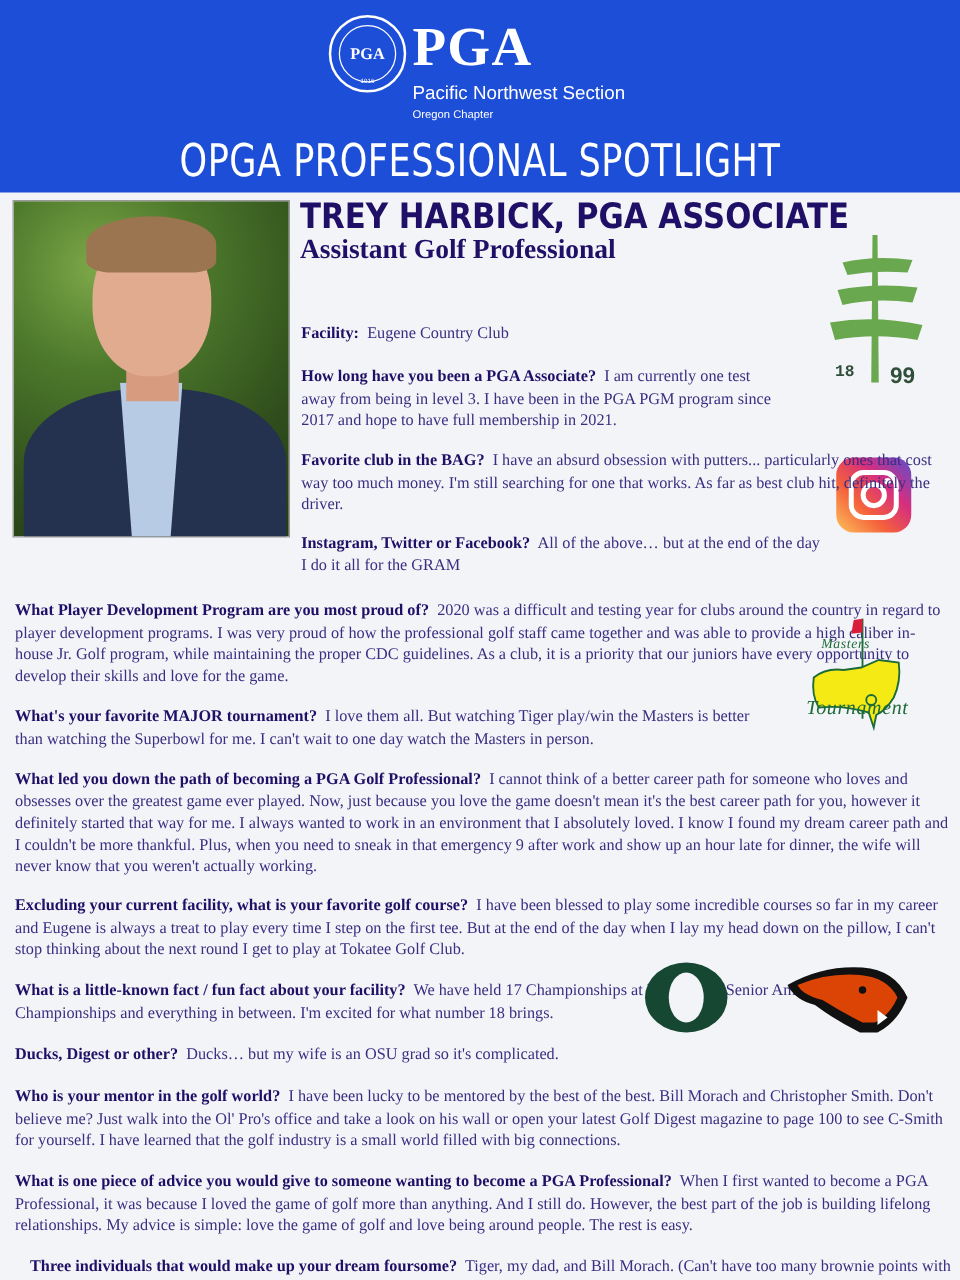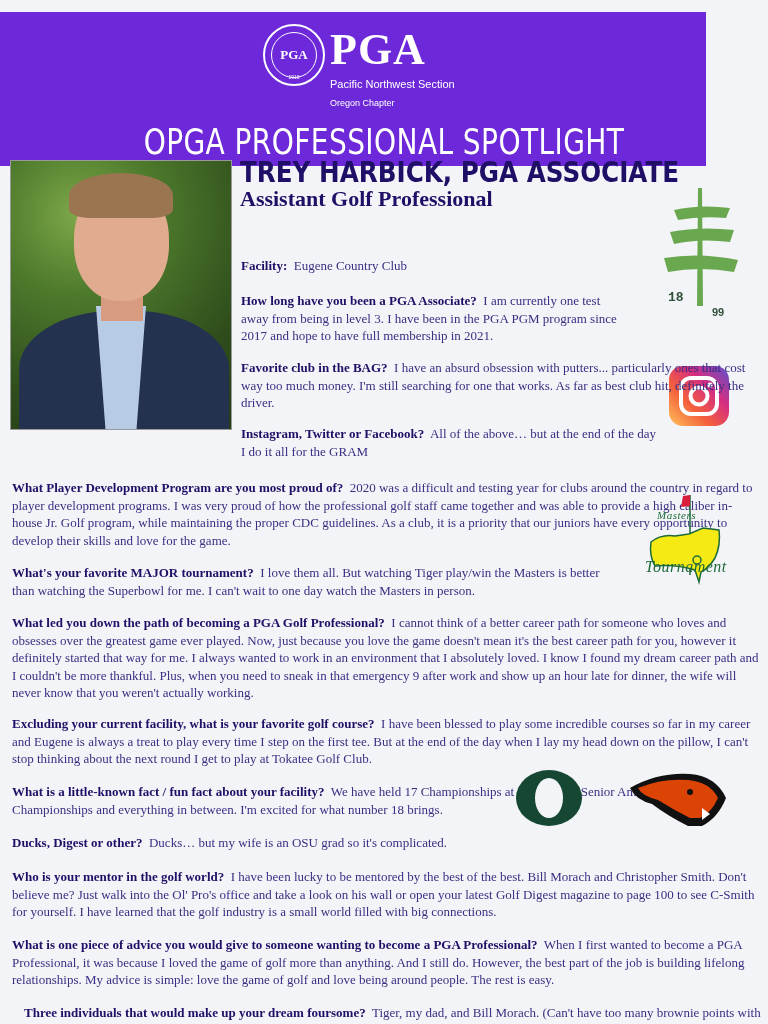--- a/index.html
+++ b/index.html
@@ -1,25 +1,25 @@
 <!DOCTYPE html>
 <html><head>
   <meta charset="utf-8">
   <style>
     * { box-sizing: border-box; margin: 0; padding: 0; }
     html, body { width: 768px; height: 1024px; overflow: hidden; }
     body { background: #f3f4f7; font-family: "Liberation Serif", serif; color: #2a1f6e; position: relative; }
 
-    .header { position: absolute; left: 0; top: 12px; width: 706px; height: 154px; background: #6d28d9; }
+    .header { position: absolute; left: 0; top: 0; width: 768px; height: 154px; background: #1d4ed8; }
     .seal { position: absolute; left: 263px; top: 12px; width: 62px; height: 62px; border-radius: 50%; border: 2px solid #fff; }
     .seal-inner { position: absolute; left: 6px; top: 6px; width: 46px; height: 46px; border-radius: 50%; border: 1px solid #fff; display: flex; align-items: center; justify-content: center; }
     .seal-text { color: #fff; font-family: "Liberation Serif", serif; font-weight: bold; font-size: 13px; }
     .seal-year { position: absolute; bottom: 4px; left: 0; width: 100%; text-align: center; font-size: 5px; color: #fff; font-family: "Liberation Sans", sans-serif; }
     .pga-word { position: absolute; left: 330px; top: 14px; color: #fff; font-family: "Liberation Serif", serif; font-weight: bold; font-size: 44px; letter-spacing: 1px; line-height: 48px; }
-    .section-name { position: absolute; left: 330px; top: 66px; color: #fff; font-family: "Liberation Sans", sans-serif; font-size: 11px; }
+    .section-name { position: absolute; left: 330px; top: 66px; color: #fff; font-family: "Liberation Sans", sans-serif; font-size: 15px; }
     .chapter-name { position: absolute; left: 330px; top: 86px; color: #fff; font-family: "Liberation Sans", sans-serif; font-size: 9px; }
     .spotlight-title { position: absolute; left: 0; top: 106px; width: 768px; text-align: center; color: #fff; font-family: "DejaVu Sans", sans-serif; font-size: 36px; transform: scaleX(0.78); transform-origin: center; letter-spacing: 0.5px; line-height: 48px; }
 
     .photo { position: absolute; left: 10px; top: 160px; width: 222px; height: 270px; border: 1px solid #999; overflow: hidden;
       background: radial-gradient(circle at 30% 20%, #7da849 0%, #4e7a2c 30%, #2f4e1c 70%, #243c14 100%); }
     .photo .head { position: absolute; left: 63px; top: 20px; width: 95px; height: 120px; border-radius: 48% 48% 46% 46%; background: #e1ab90; }
     .photo .hair { position: absolute; left: 58px; top: 12px; width: 104px; height: 45px; border-radius: 50% 50% 20% 20%; background: #9b7450; }
     .photo .neck { position: absolute; left: 90px; top: 130px; width: 42px; height: 30px; background: #d79c80; }
     .photo .suit { position: absolute; left: 8px; top: 150px; width: 210px; height: 130px; border-radius: 45% 45% 0 0; background: #25324f; }
     .photo .shirt { position: absolute; left: 85px; top: 145px; width: 50px; height: 130px; background: #b8cbe4; clip-path: polygon(0 0, 100% 0, 80% 100%, 20% 100%); }
@@ -64,21 +64,21 @@
   <span>Eugene Country Club</span>
 </div>
 
 <svg class="logo" style="left:660px; top:186px;" width="80" height="125" viewBox="0 0 80 125">
   <path d="M38 2 L42 2 L43 120 L37 120 Z" fill="#6aa84f"></path>
   <path d="M14 24 Q40 18 70 22 L66 32 Q40 30 18 34 Z" fill="#6aa84f"></path>
   <path d="M10 46 Q40 40 74 44 L70 56 Q40 52 14 58 Z" fill="#6aa84f"></path>
   <path d="M4 72 Q40 66 78 74 L74 86 Q40 80 8 86 Z" fill="#6aa84f"></path>
 </svg>
 <div class="logo" style="left:668px; top:290px; font-family:Liberation Mono, monospace; font-weight:bold; font-size:13px; color:#2f4f3a;">18</div>
-<div class="logo" style="left:712px; top:290px; font-family:'Liberation Sans',sans-serif; font-weight:bold; font-size:11px; color:#2f4f3a;margin-top:16px;">99</div>
+<div class="logo" style="left:712px; top:290px; font-family:'Liberation Sans',sans-serif; font-weight:bold; font-size:18px; color:#2f4f3a;">99</div>
 
 <svg class="logo" style="left:668px; top:365px;" width="62" height="62" viewBox="0 0 62 62">
   <defs>
     <linearGradient id="ig" x1="0" y1="1" x2="1" y2="0">
       <stop offset="0" stop-color="#fdc25a"></stop>
       <stop offset="0.35" stop-color="#f4603c"></stop>
       <stop offset="0.65" stop-color="#d62e7f"></stop>
       <stop offset="1" stop-color="#5a4fcf"></stop>
     </linearGradient>
   </defs>

